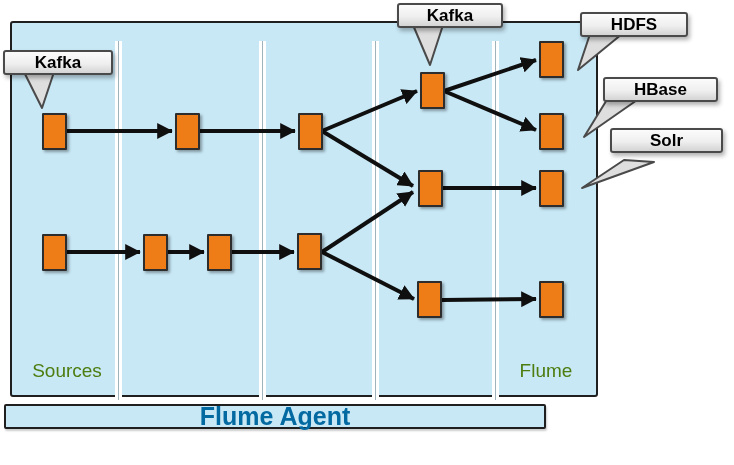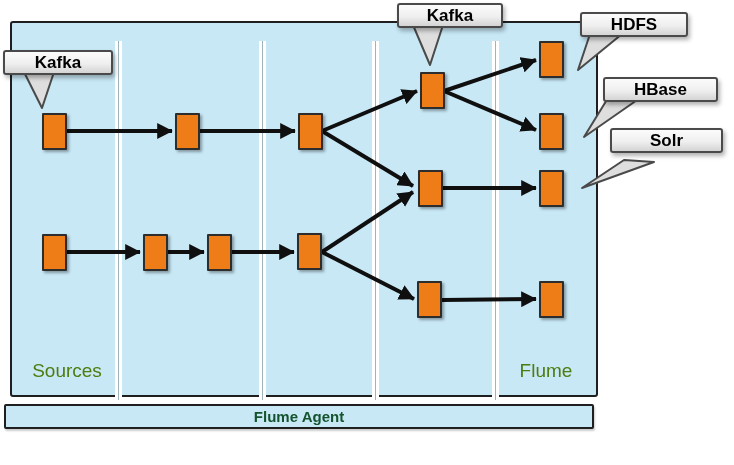--- a/index.html
+++ b/index.html
@@ -41,27 +41,27 @@
     box-shadow:2px 2px 3px rgba(0,0,0,0.35);
     z-index:4;
   }
 
   .col-label {
     position:absolute; top:360px; transform:translateX(-50%);
     font-size:19px; color:#4d7c0f; white-space:nowrap; z-index:2;
   }
 
   .footer-bar {
-    position:absolute; left:4px; top:404px; width:590px; height:25px;
+    position:absolute; left:4px; top:404px; width:542px; height:25px;
     box-sizing:border-box;
     background:var(--panel_fill,#c8e8f6);
     border:2px solid var(--panel_border,#1f1f1f);
     border-radius:2px;
     display:flex; align-items:center; justify-content:center;
-    font-size:15px; font-weight:700; color:#14532d;
+    font-size:25px; font-weight:700; color:#0369a1;
     box-shadow:1px 2px 2px rgba(0,0,0,0.2);
     z-index:1;
   }
 
   .callout {
     position:absolute; height:25px; box-sizing:border-box;
     background:linear-gradient(to bottom,#fbfbfb, #efefef 55%, #d4d4d4);
     border:2px solid var(--callout_border,#4a4a4a);
     border-radius:3px;
     display:flex; align-items:center; justify-content:center;

